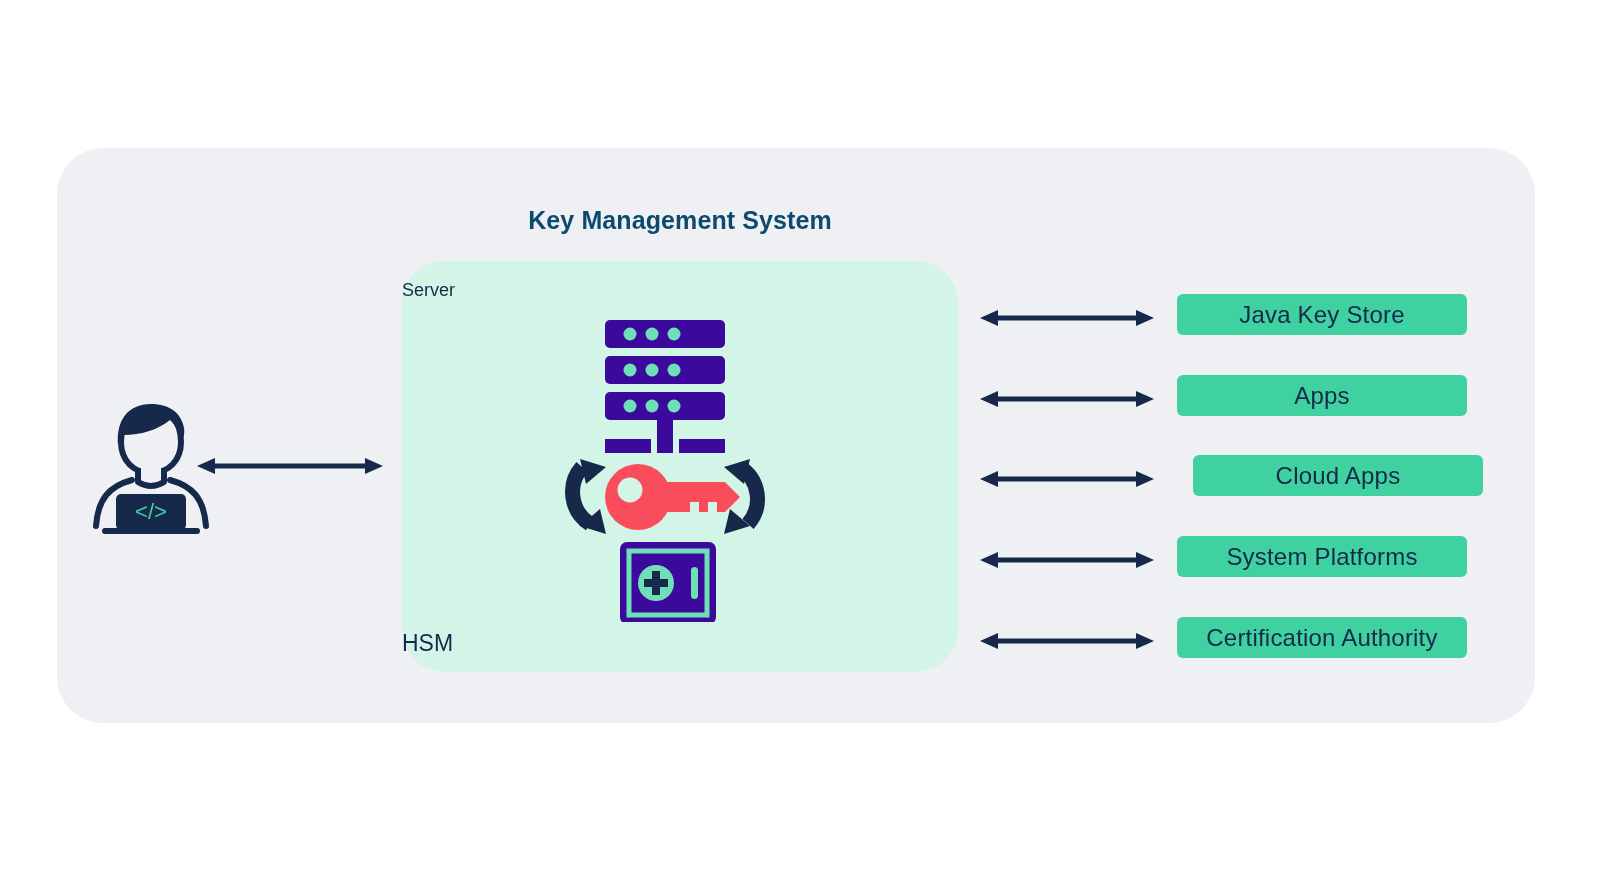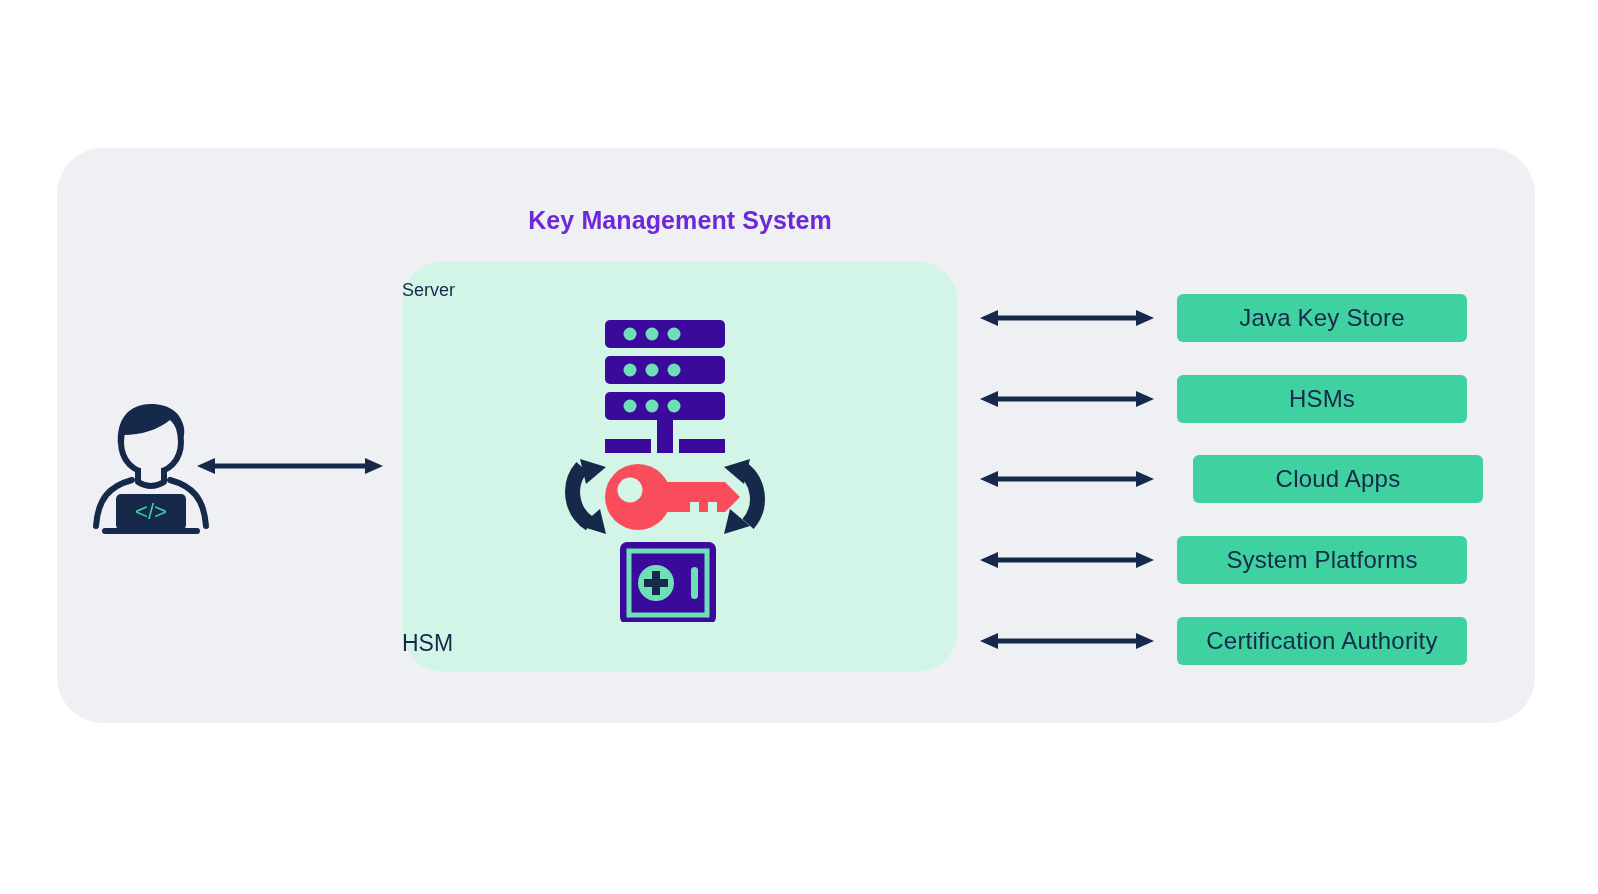--- a/index.html
+++ b/index.html
@@ -36,21 +36,21 @@
 
   
   .kms-title {
     position: absolute;
     left: 402px;
     top: 206px;
     width: 556px;
     text-align: center;
     font-size: 25px;
     font-weight: bold;
-    color: #6d28d9;
+    color: #0c4a6e;
     letter-spacing: 0.1px;
   }
 
   
   .mint-panel {
     position: absolute;
     left: 402px;
     top: 261px;
     width: 556px;
     height: 411px;
@@ -96,21 +96,21 @@
 
   
   .arrow {
     position: absolute;
   }
 
   
   .tag-box {
     position: absolute;
     left: 1177px;
-    height: 48px;
+    height: 41px;
     background: #3fd1a0;
     border-radius: 6px;
     display: flex;
     align-items: center;
     justify-content: center;
     color: #16294a;
     font-size: 24px;
     letter-spacing: 0.2px;
   }
   .tag-box.w1 { width: 290px; }
@@ -244,18 +244,18 @@
   </div>
   <div class="arrow" style="left:980px; top:630px;">
     <svg width="174" height="22" viewBox="0 0 174 22" xmlns="http://www.w3.org/2000/svg">
       <line x1="14" y1="11" x2="160" y2="11" stroke="#16294a" stroke-width="5"></line>
       <polygon points="0,11 18,3 18,19" fill="#16294a"></polygon>
       <polygon points="174,11 156,3 156,19" fill="#16294a"></polygon>
     </svg>
   </div>
 
   <div class="tag-box w1 tag-0">Java Key Store</div>
-  <div class="tag-box w1 tag-1">HSMs</div>
+  <div class="tag-box w1 tag-1">Apps</div>
   <div class="tag-box w1 tag-2">Cloud Apps</div>
   <div class="tag-box w1 tag-3">System Platforms</div>
   <div class="tag-box w1 tag-4">Certification Authority</div>
 
 </div>
 
 </body></html>

